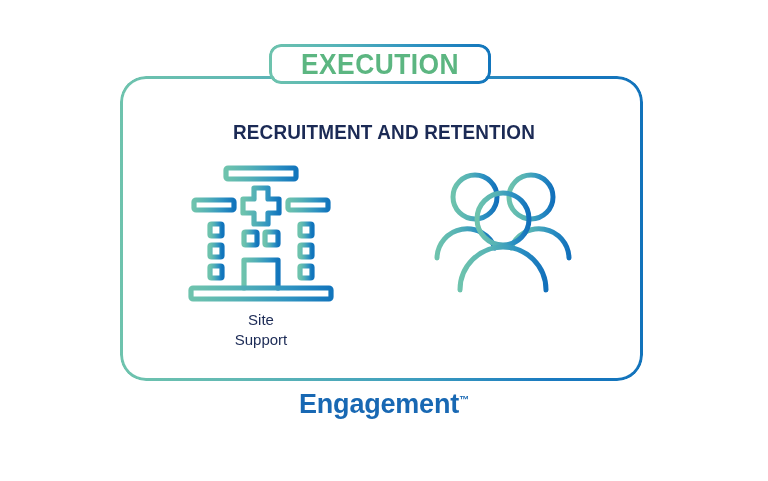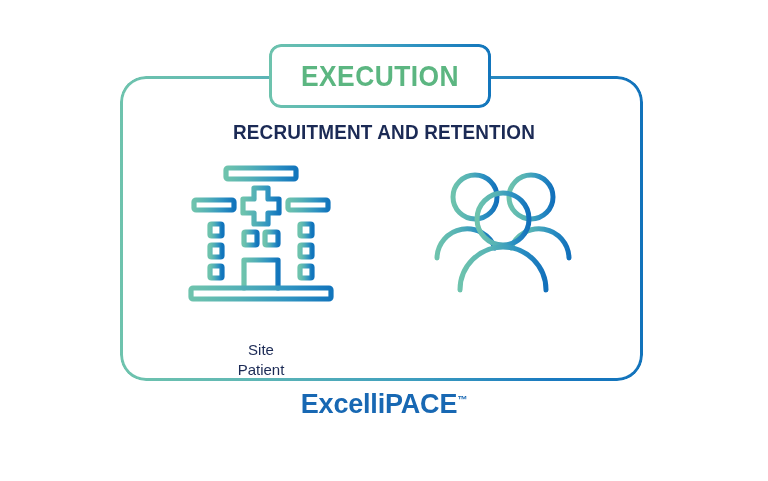--- a/index.html
+++ b/index.html
@@ -49,21 +49,21 @@
     border-radius: 23px;
     background: #ffffff;
   }
 
   
   .tab-wrap {
     position: absolute;
     left: 269px;
     top: 44px;
     width: 222px;
-    height: 64px;
+    height: 40px;
     z-index: 5;
     border-radius: 16px;
   }
   .tab-border {
     position: absolute;
     inset: 0;
     border-radius: 12px;
     background: linear-gradient(to right, #6ec3ad 0%, #56b4b8 30%, #2f93c1 65%, #1275bc 100%);
     -webkit-mask:
        linear-gradient(#000 0 0) content-box,
@@ -126,21 +126,21 @@
     align-items: center;
   }
   .icon-box {
     width: 160px;
     height: 148px;
     display: flex;
     align-items: center;
     justify-content: center;
   }
   .caption {
-    margin-top: 34px;
+    margin-top: 4px;
     text-align: center;
     color: #1b2a55;
     font-family: "Liberation Sans", sans-serif;
     font-size: 15px;
     line-height: 1.32;
   }
   .caption span { display: block; }
 
   
   .brand {
@@ -226,21 +226,21 @@
             <rect x="114" y="64" width="12" height="12" rx="1.5"></rect>
             <rect x="114" y="85" width="12" height="12" rx="1.5"></rect>
             <rect x="114" y="106" width="12" height="12" rx="1.5"></rect>
 
             <rect x="5" y="128" width="140" height="11" rx="2"></rect>
           </g>
         </svg>
       </div>
       <div class="caption">
         <span>Site</span>
-        <span>Patient</span>
+        <span>Support</span>
       </div>
     </div>
 
     <div class="column">
       <div class="icon-box">
         <svg width="152" height="132" viewBox="0 0 152 132" fill="none">
           <defs>
             <linearGradient id="gradPeople" x1="0" y1="0" x2="1" y2="0">
               <stop offset="0%" stop-color="#6ec3ad"></stop>
               <stop offset="35%" stop-color="#56b3b5"></stop>
@@ -266,15 +266,15 @@
             <path d="M33 124 H119"></path>
           </g>
         </svg>
       </div>
       <div class="caption">
       </div>
     </div>
 
   </div>
 
-  <div class="brand"><span>ExcelliPACE</span><span class="tm">™</span></div>
+  <div class="brand"><span>Engagement</span><span class="tm">™</span></div>
 
 </div>
 
 </body></html>

